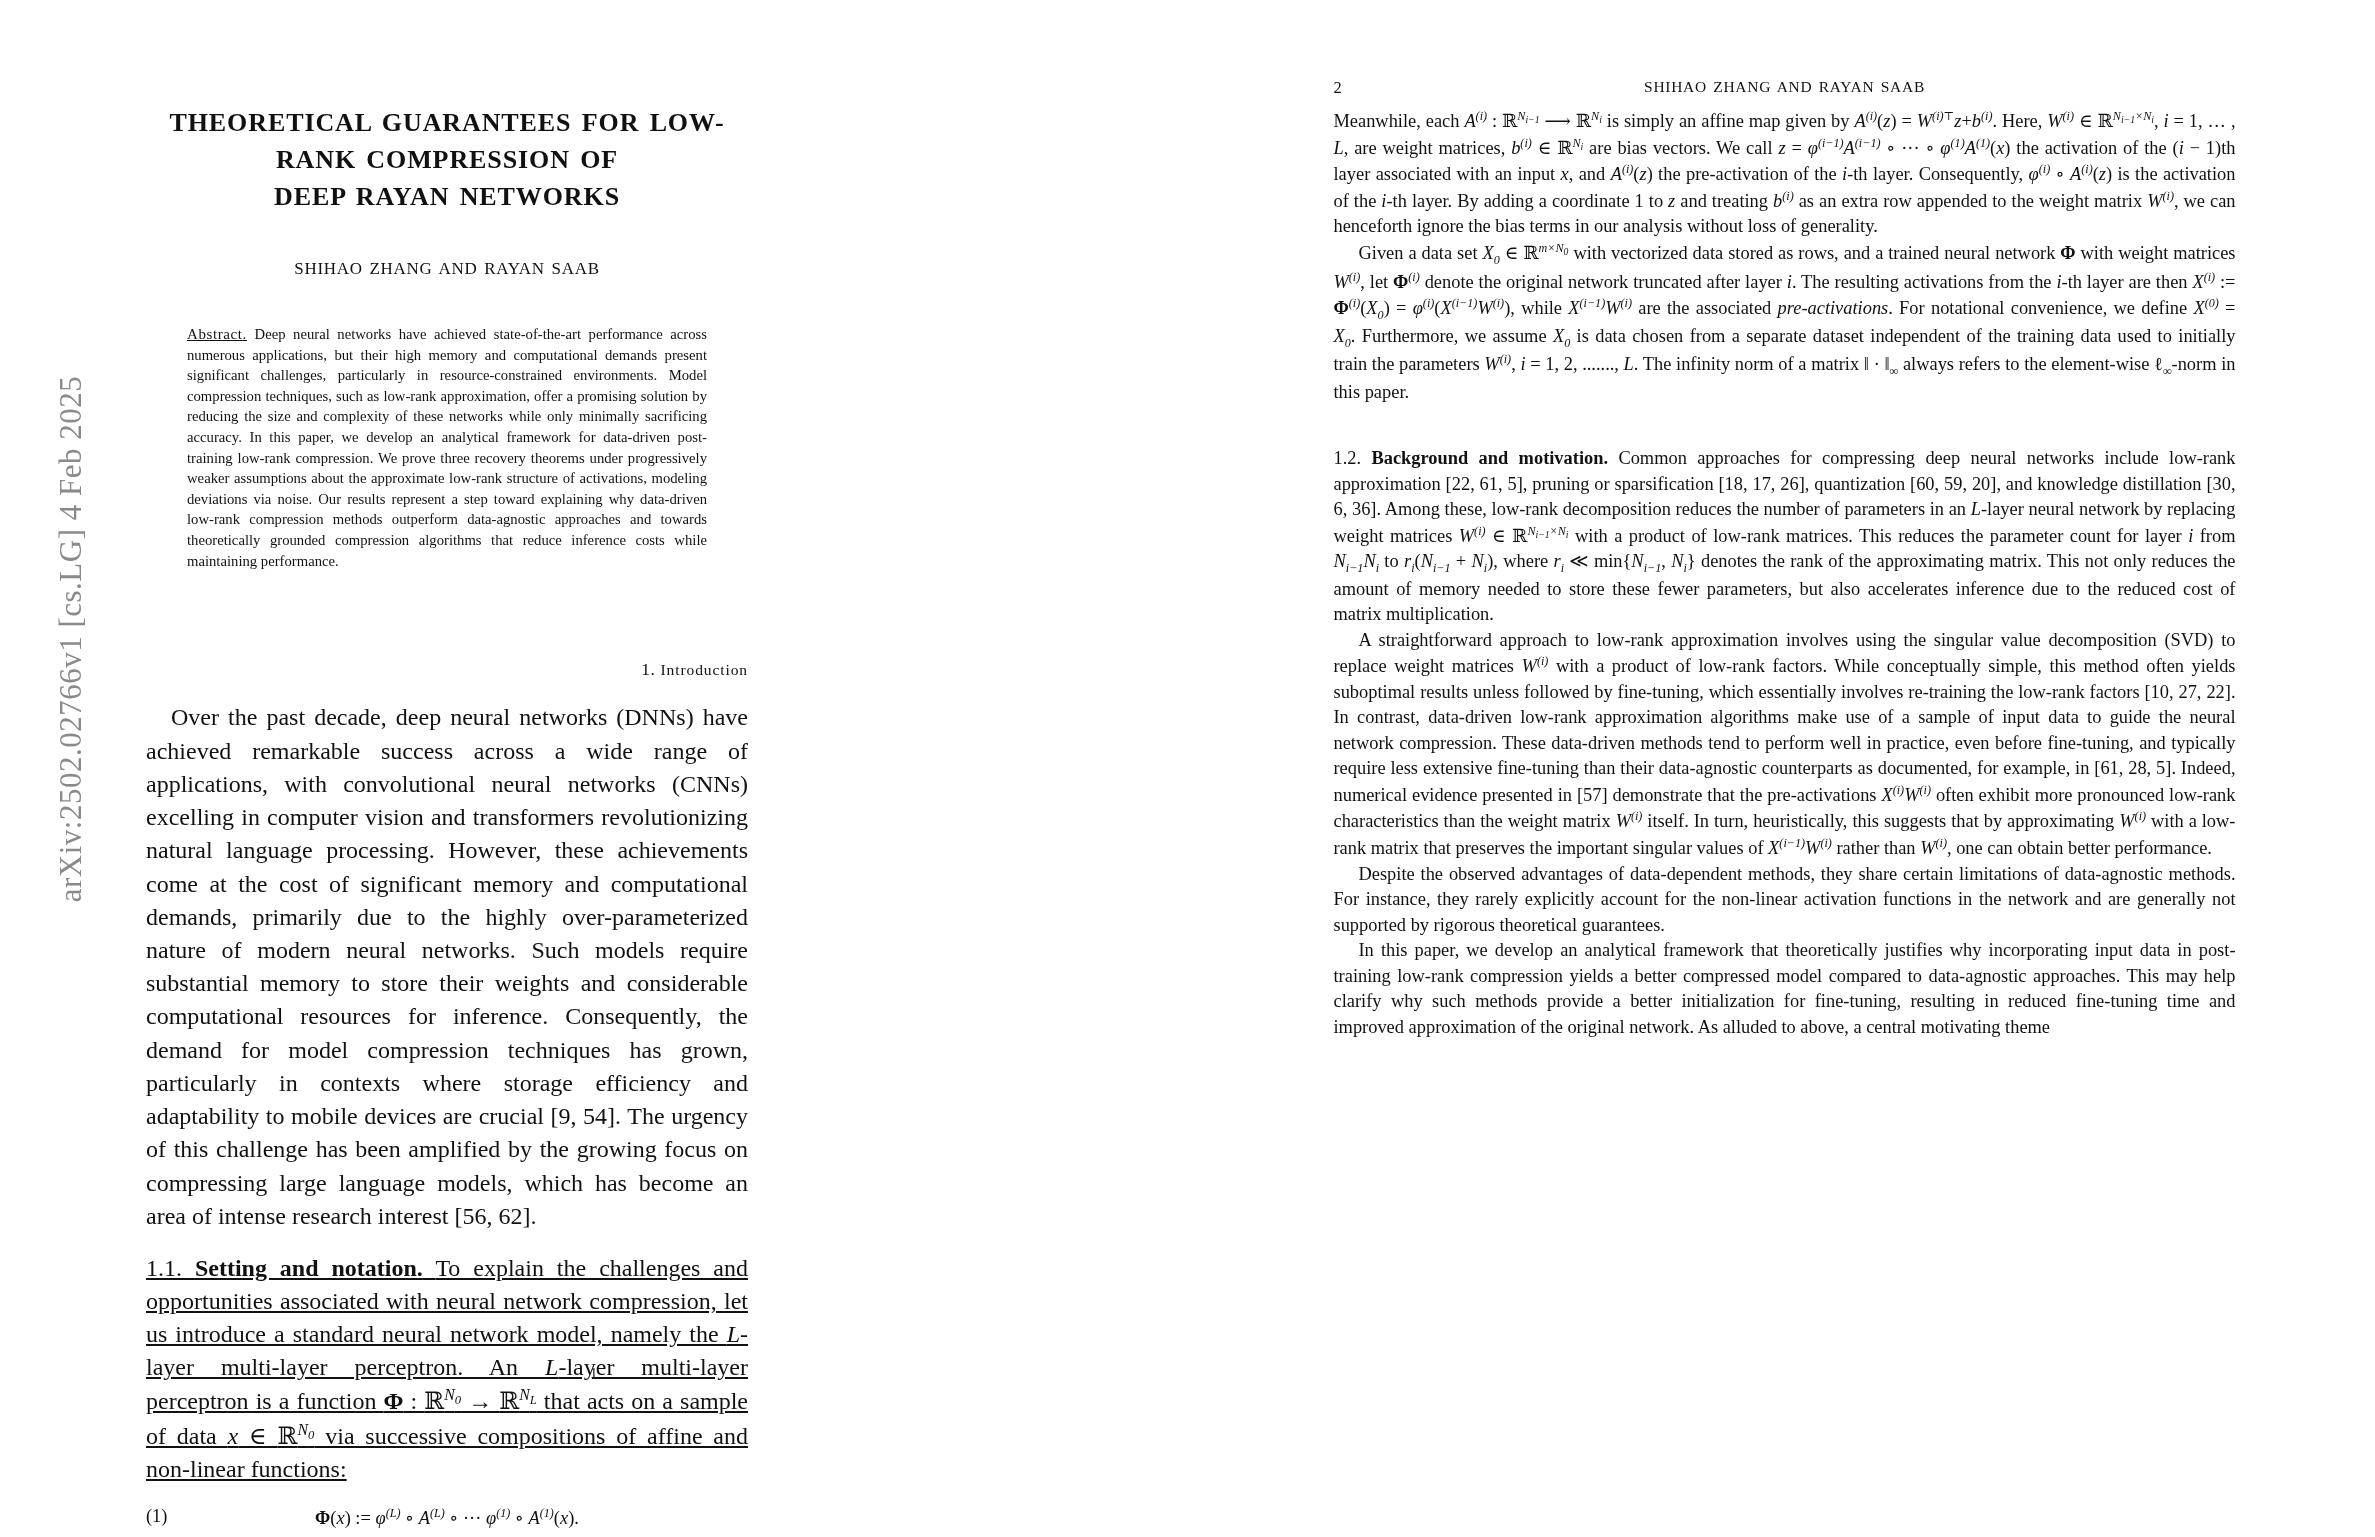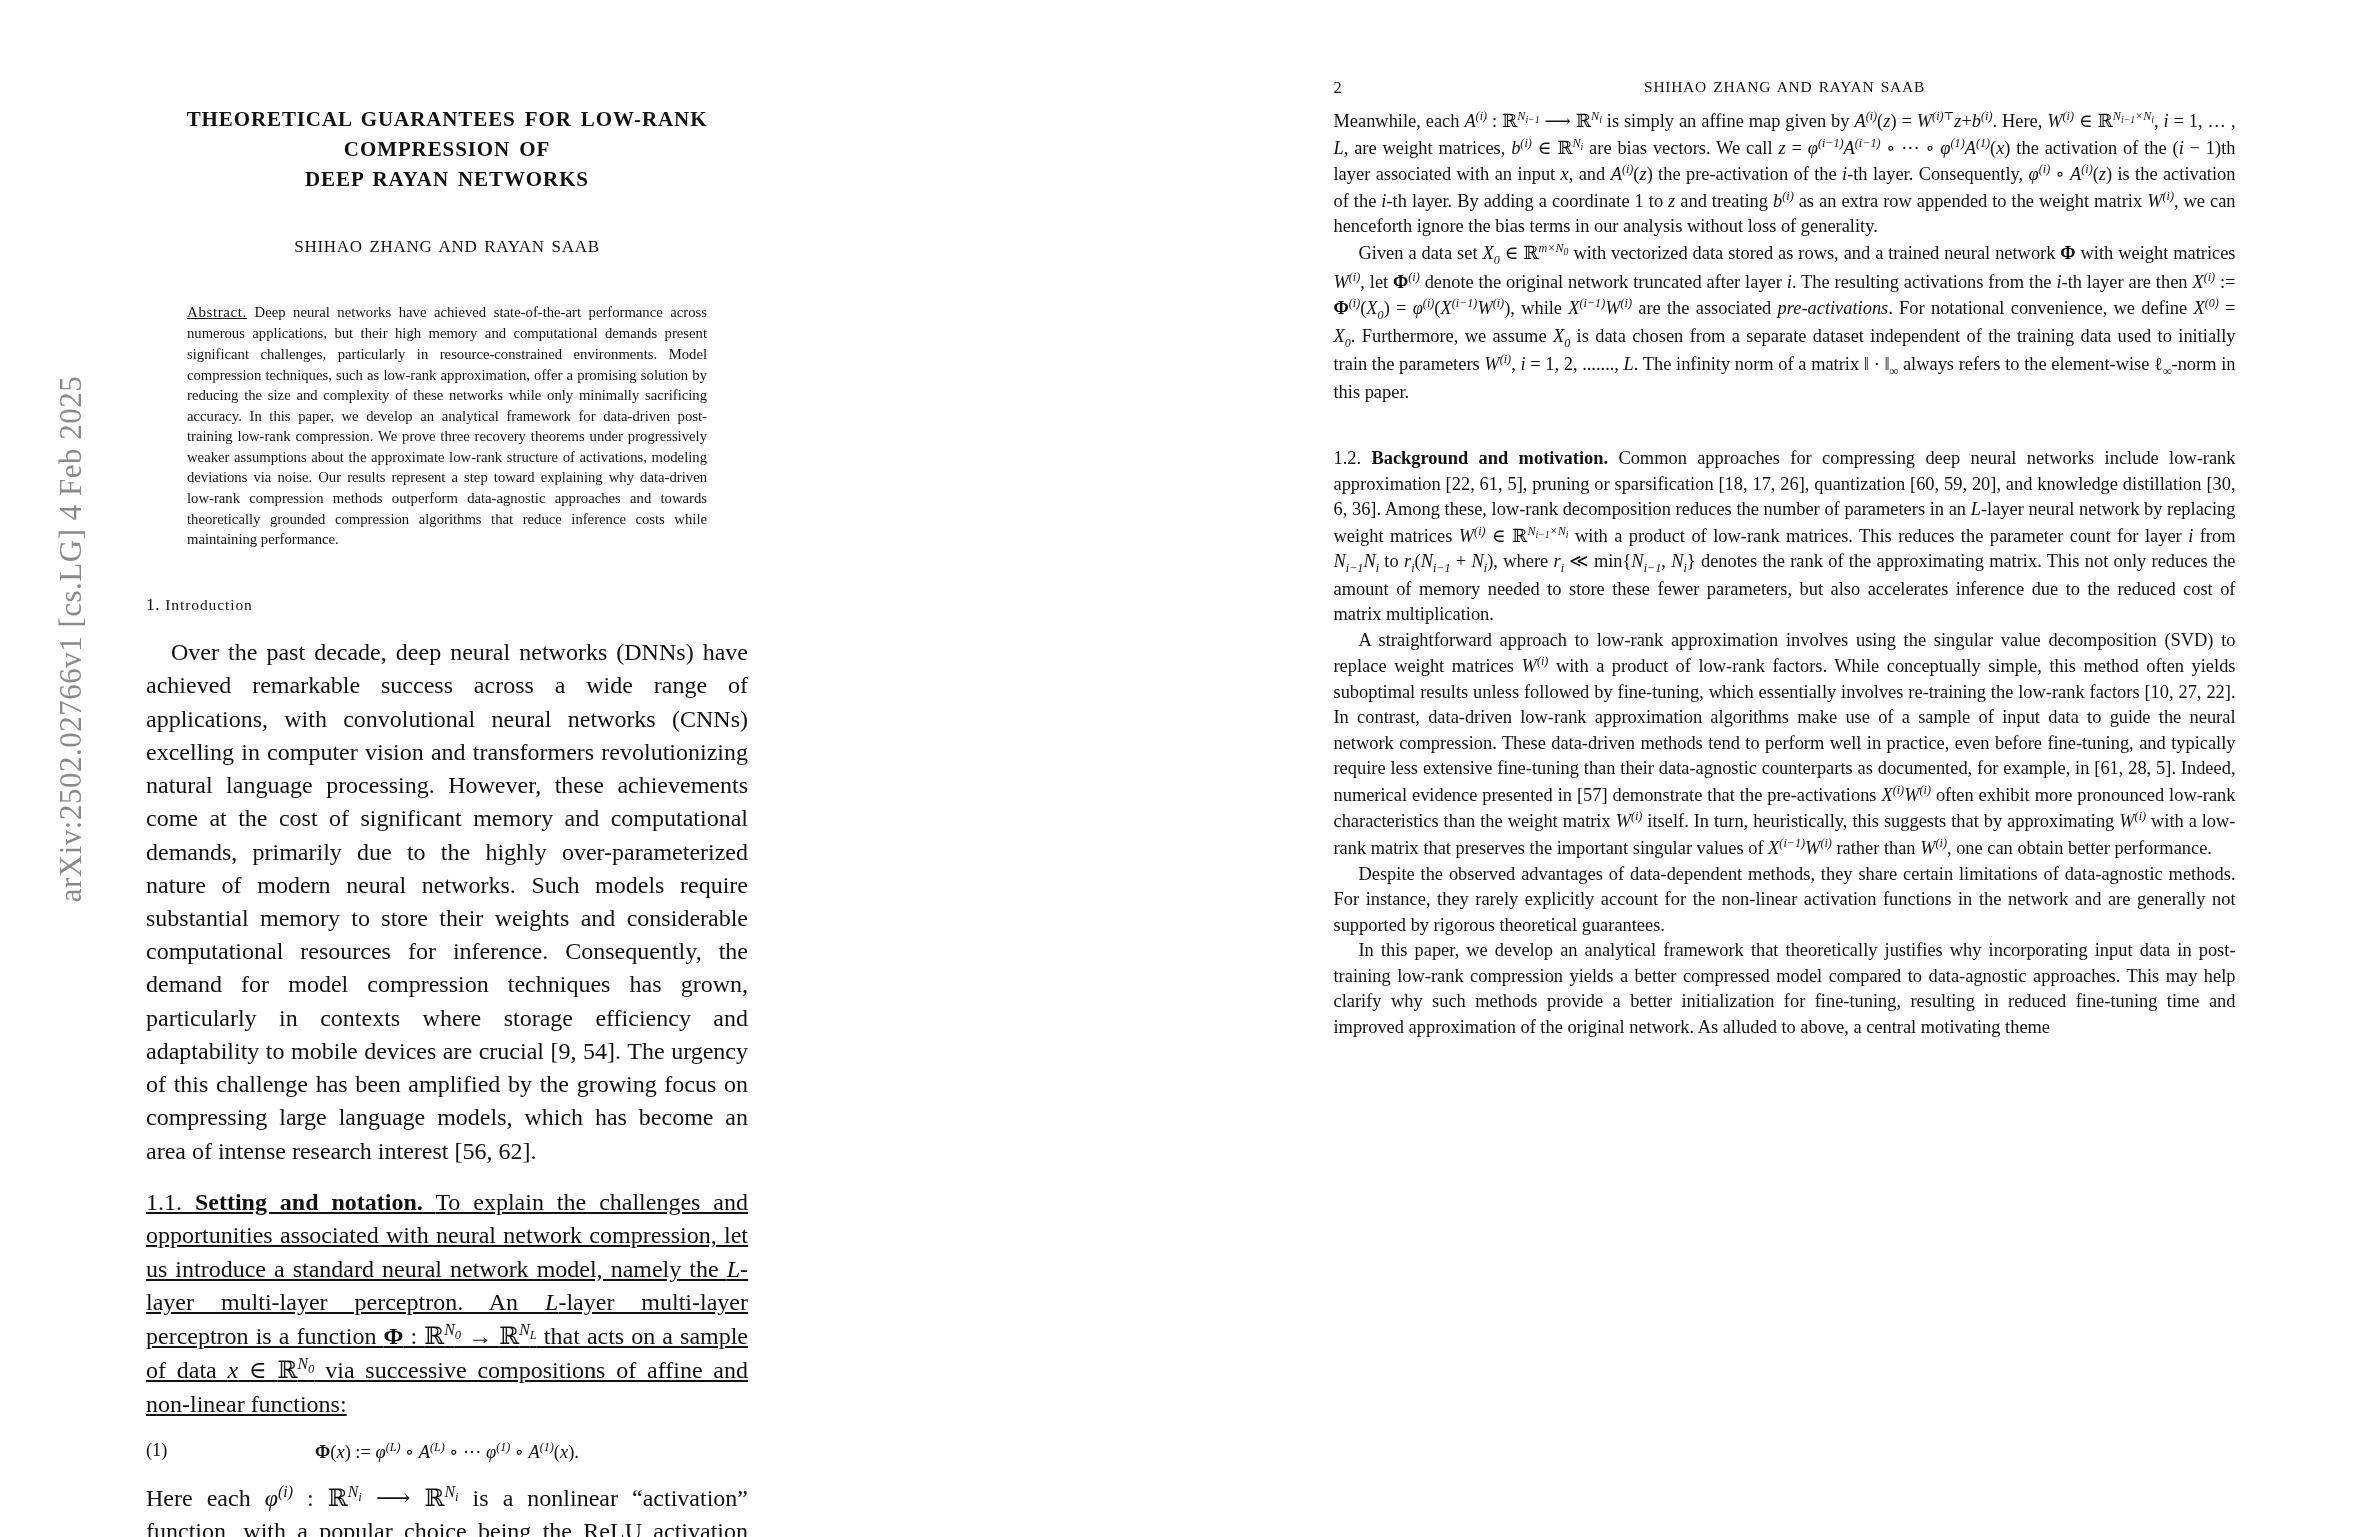--- a/index.html
+++ b/index.html
@@ -44,21 +44,21 @@
   }
 
   
   .left-body {
     position: absolute;
     left: 146px;
     top: 105px;
     width: 602px;
   }
   .paper-title {
-    font-size: 21px;
+    font-size: 26px;
     font-weight: bold;
     text-align: center;
     letter-spacing: 0.9px;
     line-height: 1.42;
     margin: 0 0 0 0;
     word-spacing: 2.9px;
   }
   .authors {
     margin-top: 43px;
     text-align: center;
@@ -73,22 +73,22 @@
     text-align: justify;
     text-justify: inter-word;
     hyphens: none;
   }
   .abstract .sc {
     font-size: 15px;
     letter-spacing: 0.6px;
     text-decoration: underline;
   }
   .section-head {
-    margin-top: 44px;
-    text-align: left;
+    margin-top: 88px;
+    text-align: right;
     font-size: 17.5px;
     letter-spacing: 0.6px;
   }
   .section-head .sc {
     font-size: 15.5px;
     letter-spacing: 0.9px;
   }
   p.body {
     font-size: 24px;
     line-height: 1.385;

